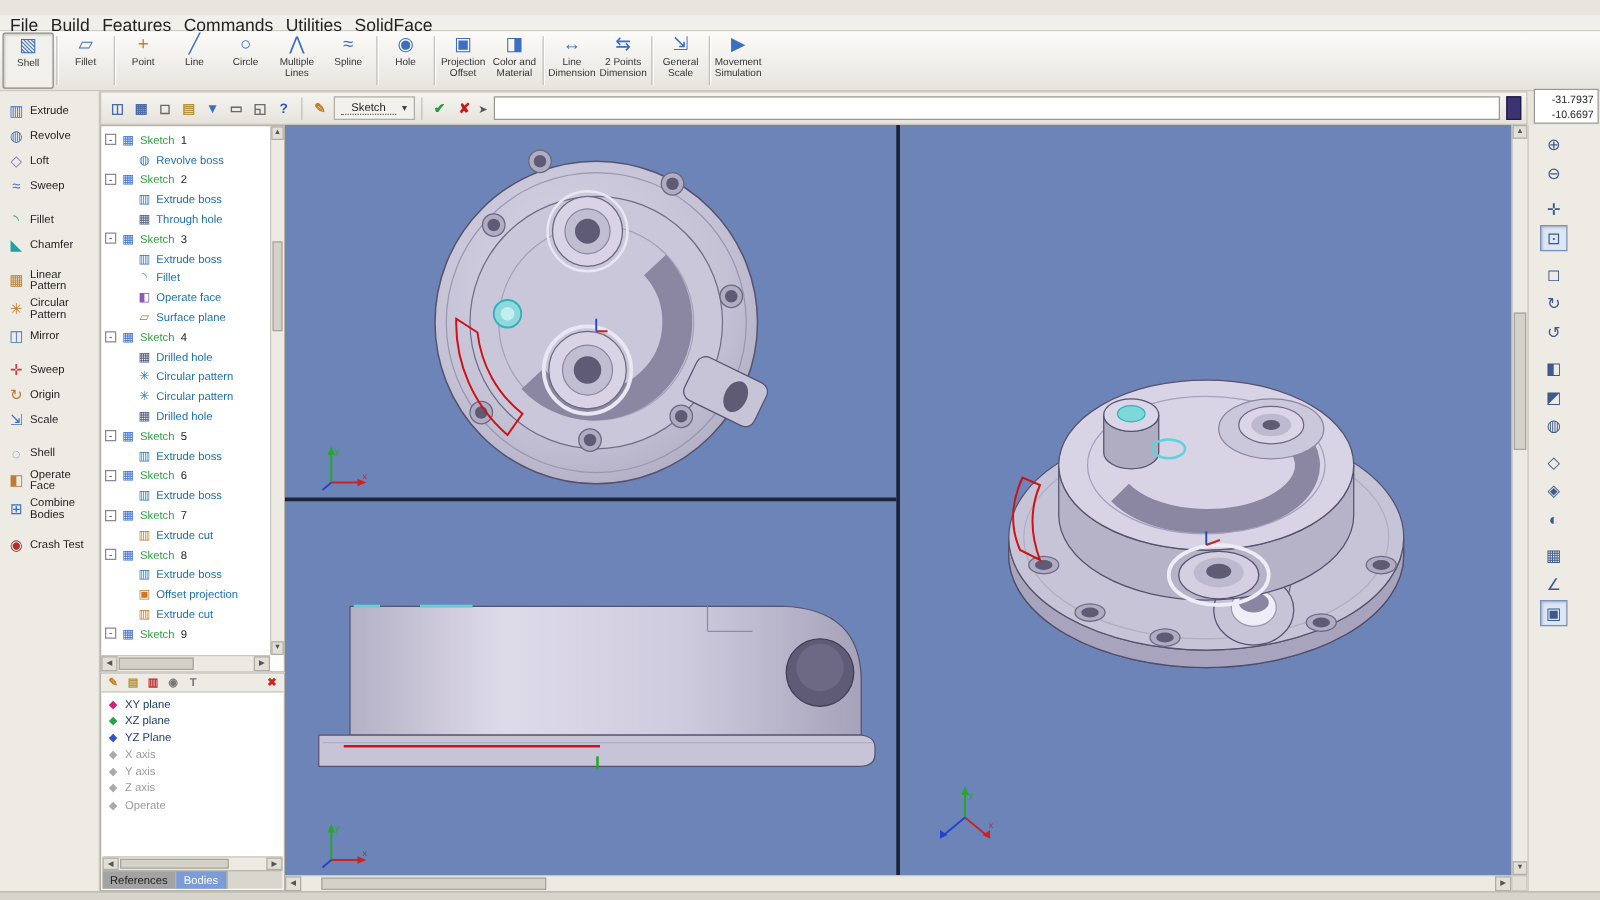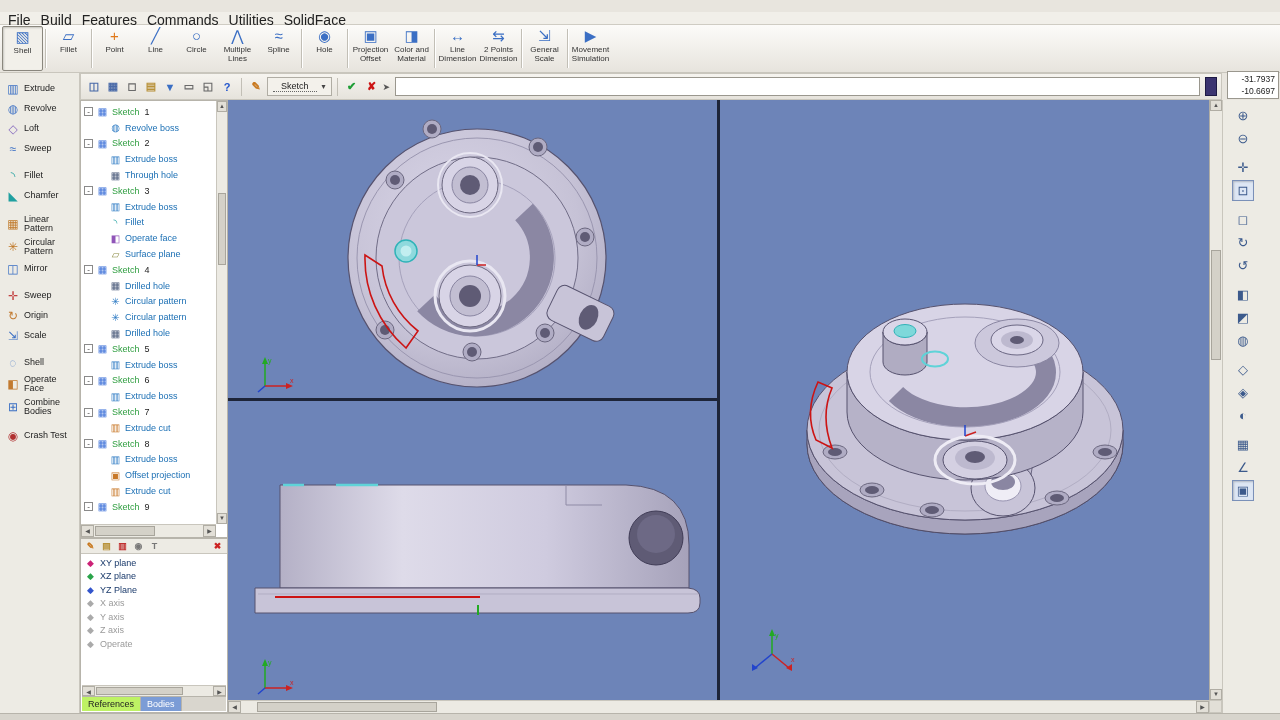--- a/index.html
+++ b/index.html
@@ -72,21 +72,21 @@
 .ref-toolbar{height:15px;background:#edebe4;border-bottom:1px solid #c9c6bd;display:flex;align-items:center;gap:3px;padding:0 3px;font-size:9px}
 .rh-btn{width:13px;text-align:center;font-weight:bold}
 .rh-btn.right{margin-left:auto}
 .ref-rows{padding-top:2px}
 .ref-row{display:flex;align-items:center;gap:4px;height:13.5px;font-size:9px;padding-left:4px}
 .ref-icon{width:11px;text-align:center;font-size:9px;flex:none}
 .ref-label{color:#1a3a6b}
 .ref-row.disabled .ref-label{color:#9a9a9a}
 .ref-hscroll{position:absolute;left:1px;right:1px;bottom:16px;height:11px}
 .panel-tabs{position:absolute;left:1px;right:1px;bottom:1px;height:15px;display:flex;background:#d9d6ce;border-top:1px solid #b7b4ab;font-size:9px}
-.tab{display:flex;align-items:center;padding:0 6px;background:#bef264;border-right:1px solid #b7b4ab;color:#222}
+.tab{display:flex;align-items:center;padding:0 6px;background:#a3a3a3;border-right:1px solid #b7b4ab;color:#222}
 .tab.active{background:#7b9cd6;color:#fff}
 
 
 .viewport{position:absolute;left:228px;top:100px;width:994px;bottom:7px;background:#c9c6bd}
 .vp-panes{position:absolute;left:0;top:0;right:13px;bottom:13px;background:var(--viewport-bg,#6d84b8);overflow:hidden}
 .pane{position:absolute;overflow:hidden}
 .pane svg{display:block}
 .pane-top{left:0;top:0;width:489px;height:298px}
 .pane-front{left:0;top:301px;width:489px;height:299px}
 .pane-iso{left:492px;top:0;width:489px;bottom:0}

